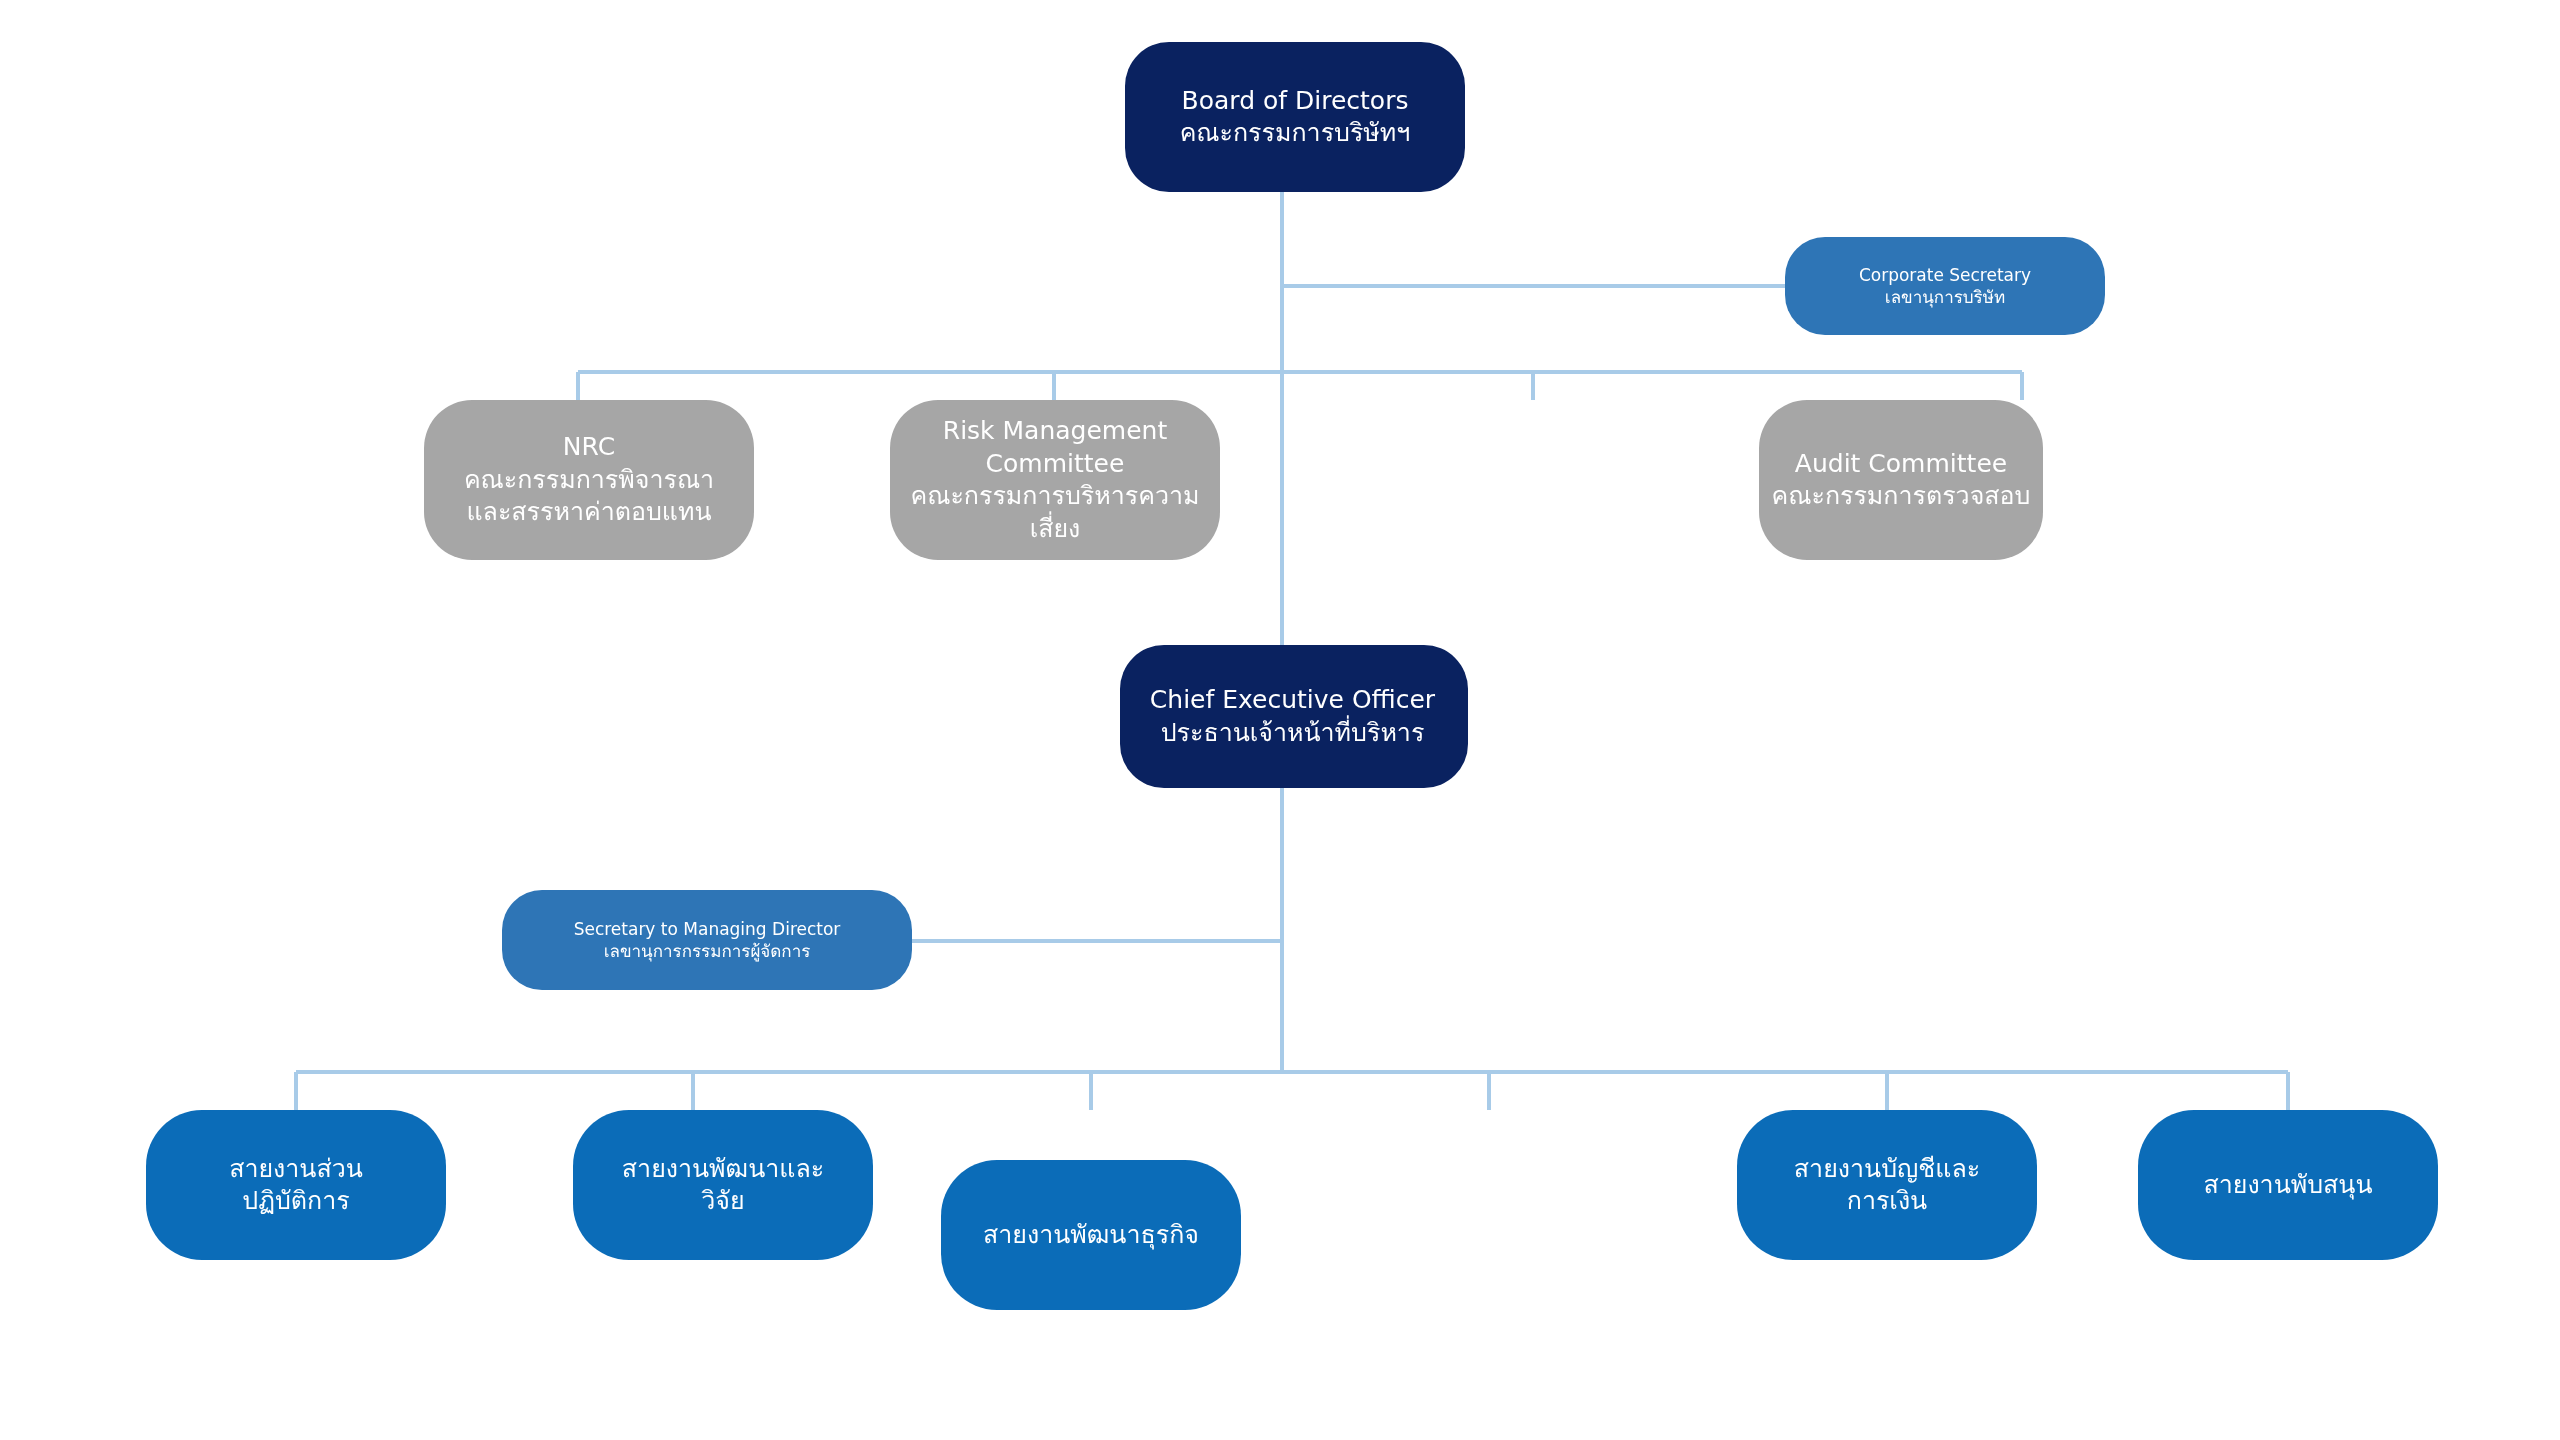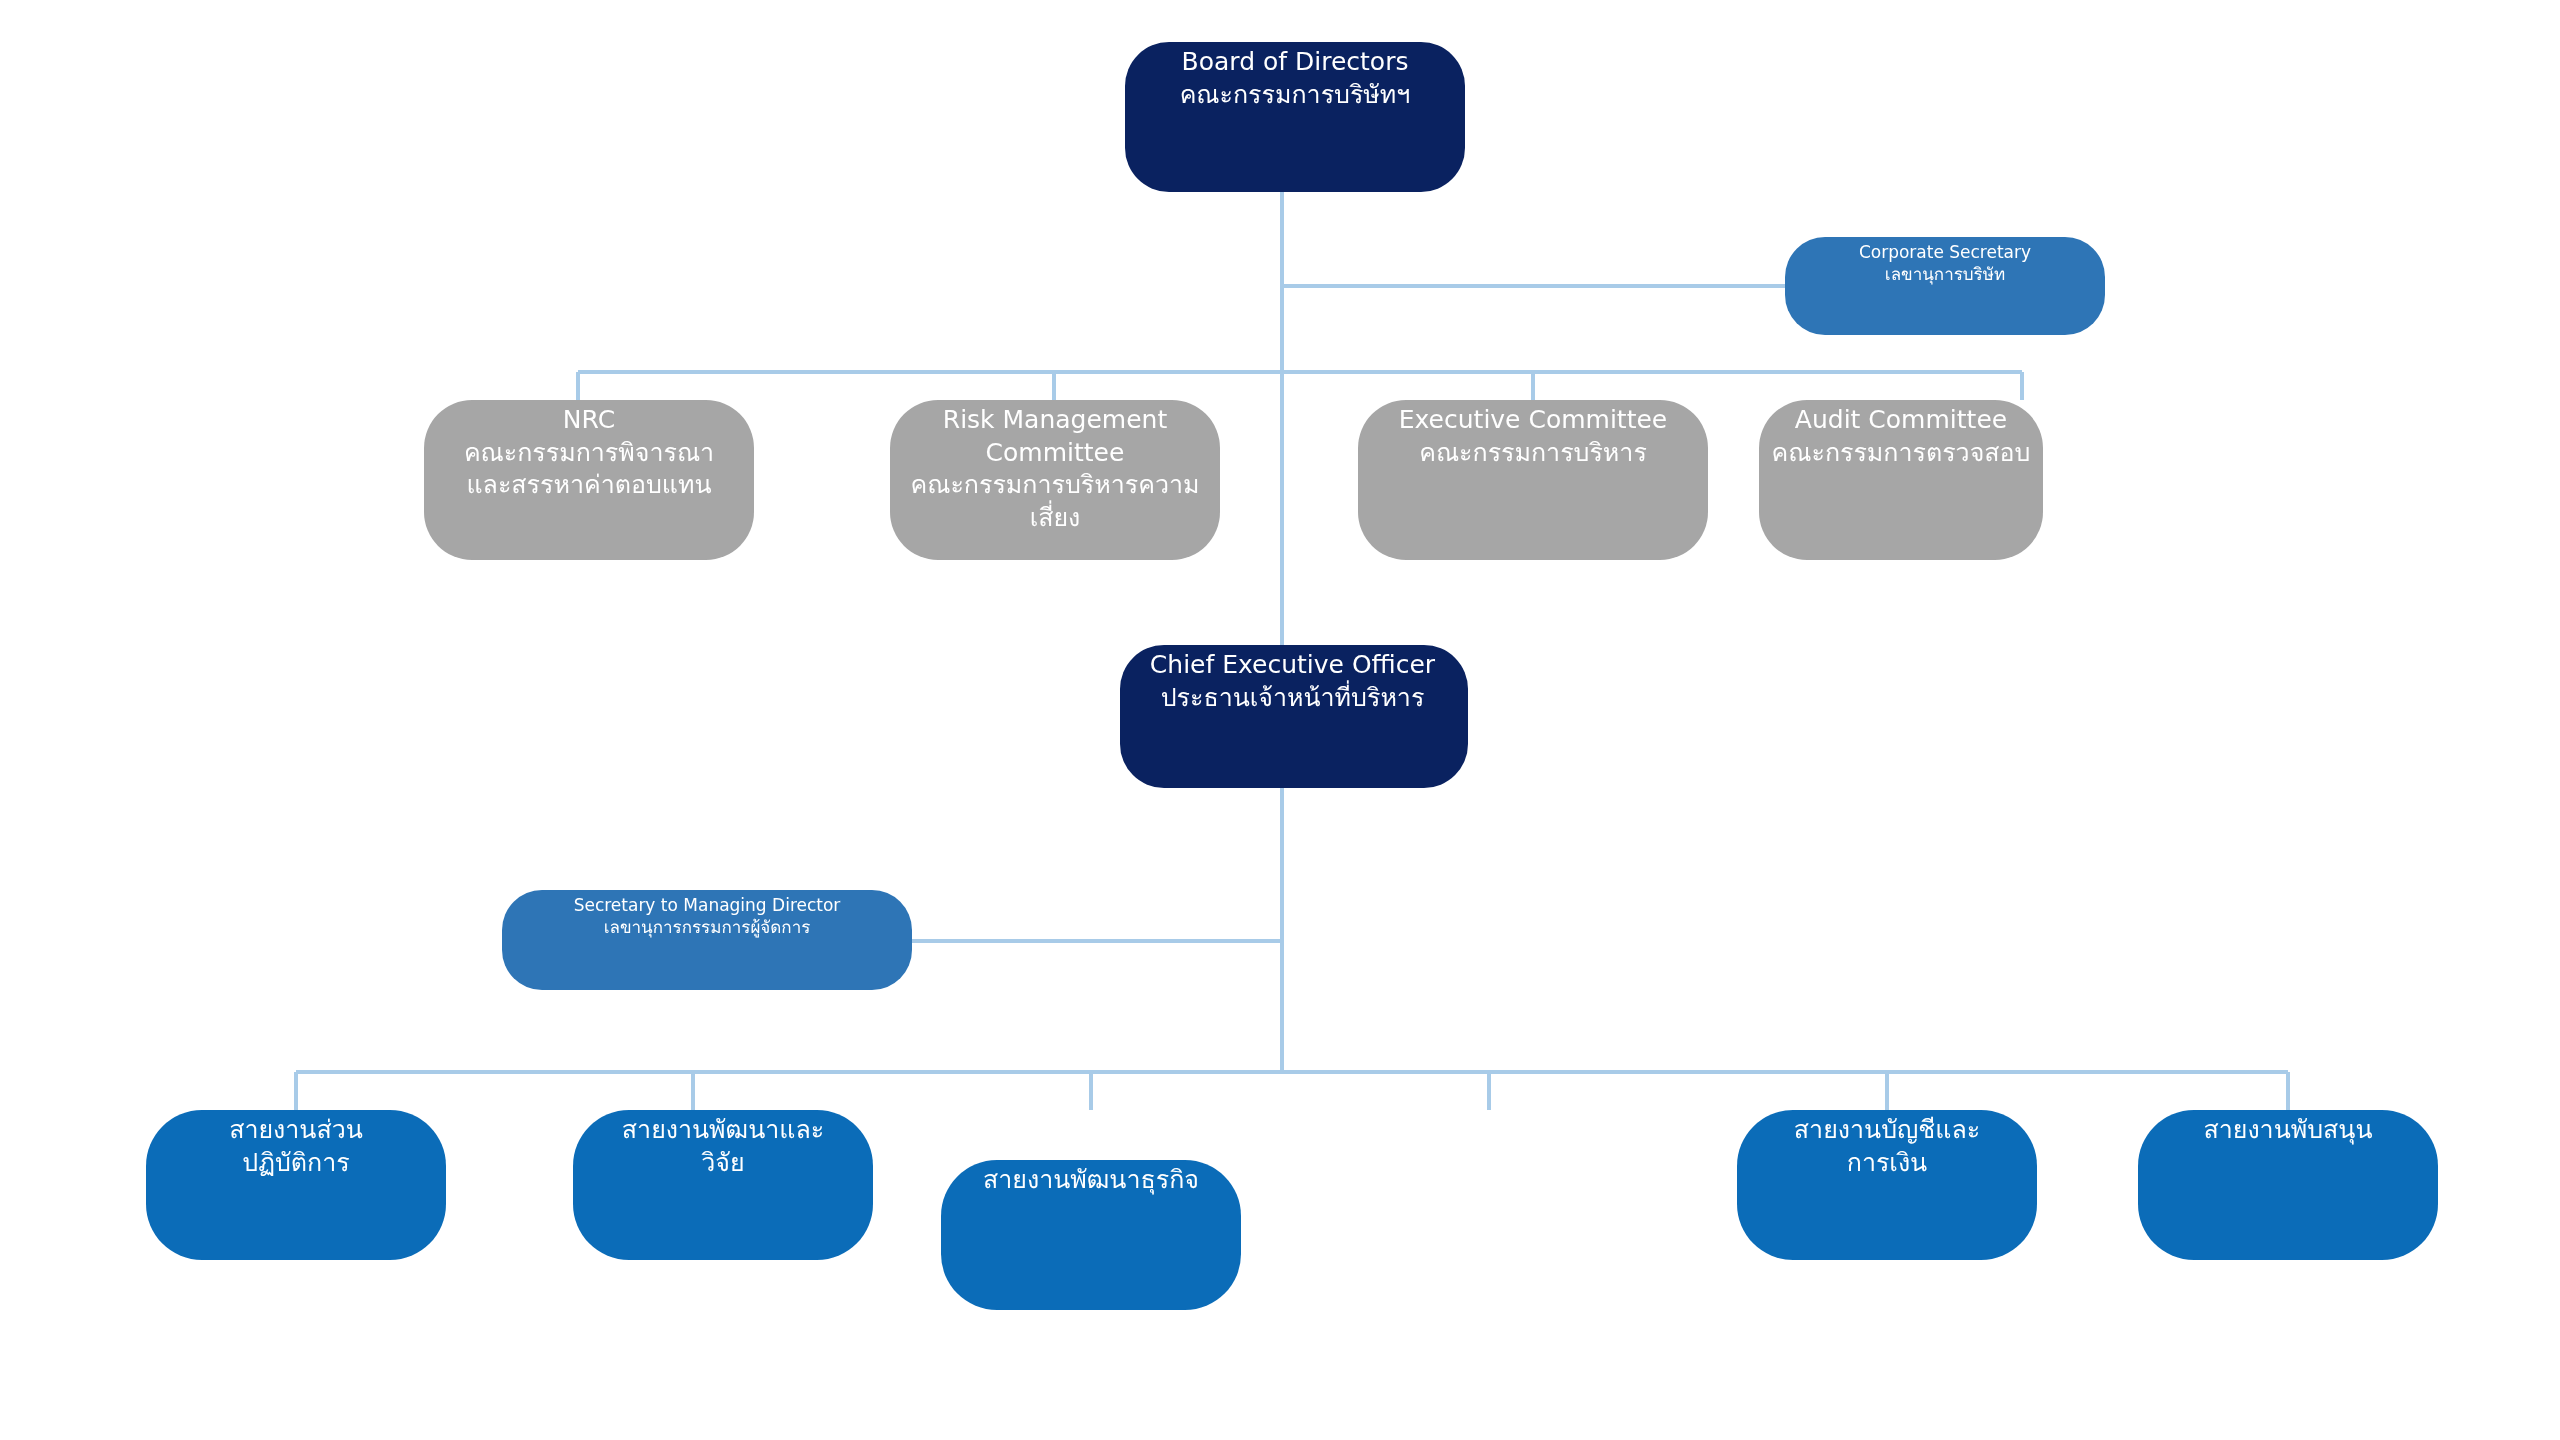--- a/index.html
+++ b/index.html
@@ -22,21 +22,21 @@
     left: 0;
     top: 0;
     width: 2560px;
     height: 1440px;
     pointer-events: none;
   }
   .node {
     position: absolute;
     box-sizing: border-box;
     display: flex;
-    align-items: flex-start;
+    align-items: center;
     justify-content: center;
     text-align: center;
     color: #ffffff;
     line-height: 1.30;
     padding: 4px 10px;
     z-index: 2;
   }
   .node .node-label {
     display: block;
     white-space: pre-line;
@@ -118,24 +118,20 @@
 และสรรหาค่าตอบแทน</span>
   </div>
 
   <div class="node node-committee" style="left:890px; top:400px; width:330px; height:160px;">
     <span class="node-label">Risk Management
 Committee
 คณะกรรมการบริหารความ
 เสี่ยง</span>
   </div>
 
-  <div class="node node-committee" style="left:1358px; top:400px; width:350px; height:160px;">
-    <span class="node-label">Executive  Committee
-คณะกรรมการบริหาร</span>
-  </div>
 
   <div class="node node-committee" style="left:1759px; top:400px; width:284px; height:160px;">
     <span class="node-label">Audit Committee
 คณะกรรมการตรวจสอบ</span>
   </div>
 
   <div class="node node-ceo" style="left:1120px; top:645px; width:348px; height:143px;padding-left:7px;">
     <span class="node-label">Chief Executive  Officer
 ประธานเจ้าหน้าที่บริหาร</span>
   </div>

